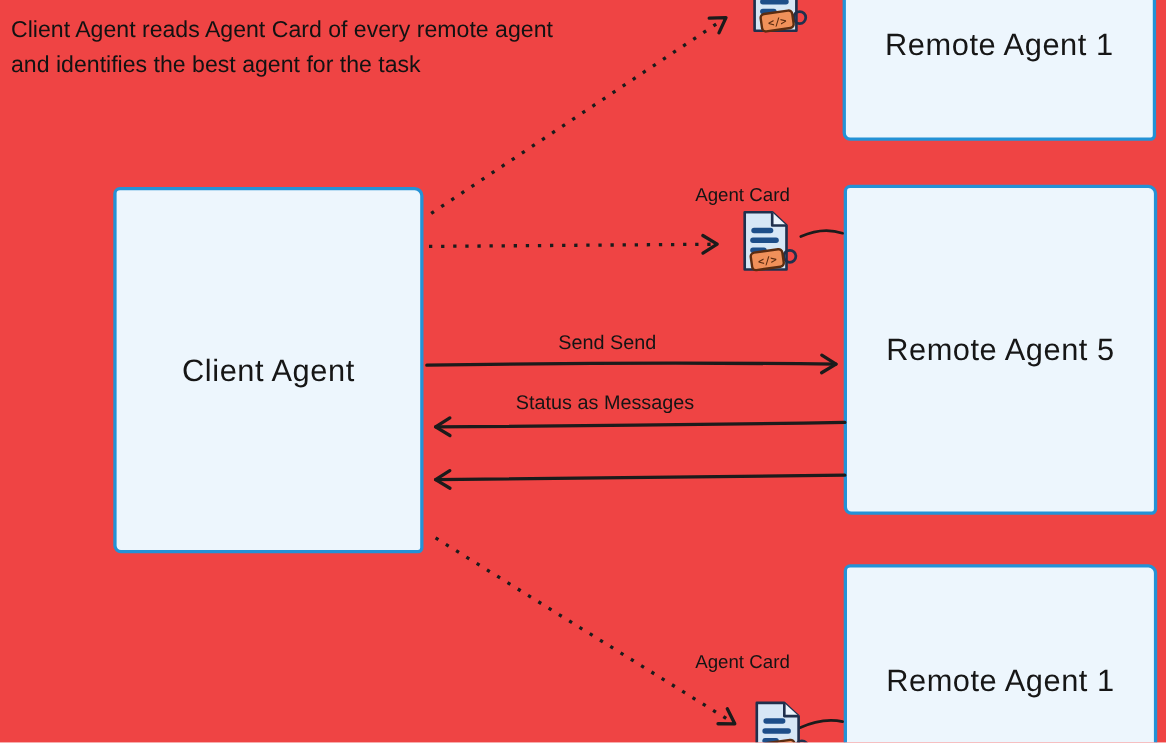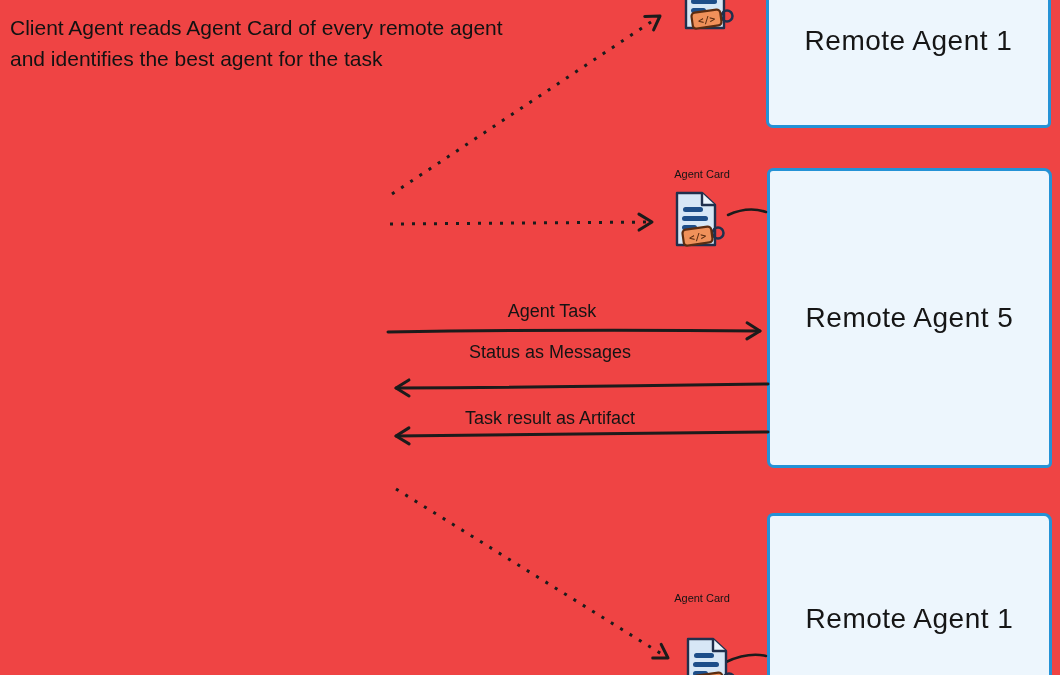--- a/index.html
+++ b/index.html
@@ -32,34 +32,37 @@
     color:#121212;
   }
   .msg-label{
     position:absolute;
     width:280px;text-align:center;
     font-size:18px;color:#141414;
     white-space:nowrap;
   }
   .card-label{
     position:absolute;
-    width:140px;text-align:center;
-    font-size:11px;color:#141414;
+    width:140px;text-align:left;
+    font-size:17px;color:#141414;
     white-space:nowrap;
   }
   svg.overlay{position:absolute;left:0;top:0;pointer-events:none;}
   .card-icon{position:absolute;overflow:visible;}
 </style>
 </head>
 <body>
 
 <div id="canvas">
 
   <div class="annotation">Client Agent reads Agent Card of every remote agent and identifies the best agent for the task</div>
 
+  <div class="agent-box" style="left:103px;top:170px;width:282px;height:333px;">
+    <span class="box-label">Client Agent</span>
+  </div>
 
   <div class="agent-box" style="left:766px;top:-46px;width:285px;height:174px;">
     <span class="box-label">Remote Agent 1</span>
   </div>
 
   <div class="agent-box" style="left:767px;top:168px;width:285px;height:300px;">
     <span class="box-label">Remote Agent 5</span>
   </div>
 
   <div class="agent-box" style="left:767px;top:513px;width:285px;height:212px;">
@@ -78,23 +81,22 @@
     <path d="M 396 489 L 668 658" fill="none" stroke="#1b1b1b" stroke-width="3" stroke-dasharray="3 8" marker-end="url(#head)"></path>
 
     <path d="M 388 332 Q 580 329 760 331" fill="none" stroke="#1b1b1b" stroke-width="3" marker-end="url(#head)" stroke-linecap="round"></path>
     <path d="M 768 384 Q 580 387 396 388" fill="none" stroke="#1b1b1b" stroke-width="3" marker-end="url(#head)" stroke-linecap="round"></path>
     <path d="M 768 432 Q 580 434 396 436" fill="none" stroke="#1b1b1b" stroke-width="3" marker-end="url(#head)" stroke-linecap="round"></path>
 
     <path d="M 728 215 Q 748 206 766 212" fill="none" stroke="#1b1b1b" stroke-width="2.5" stroke-linecap="round"></path>
     <path d="M 726 662 Q 748 652 766 656" fill="none" stroke="#1b1b1b" stroke-width="2.5" stroke-linecap="round"></path>
   </svg>
 
-  <div class="msg-label" style="left:412px;top:301px;">Agent Task</div>
-  <div class="msg-label" style="left:410px;top:342px;text-align:center;">Status as Messages</div>
-  <div class="msg-label" style="left:410px;top:408px;">Task result as Artifact</div>
+  <div class="msg-label" style="left:412px;top:301px;">Send Send</div>
+  <div class="msg-label" style="left:410px;top:356px;text-align:center;">Status as Messages</div>
 
   <div class="card-label" style="left:632px;top:168px;">Agent Card</div>
   <div class="card-label" style="left:632px;top:592px;">Agent Card</div>
 
   <svg class="card-icon" style="left:677px;top:-27px;" width="58" height="58" viewBox="0 0 58 58">
     <path d="M 9 3 H 34 L 47 15 V 55 H 9 Z" fill="#d7e7f6" stroke="#20304d" stroke-width="2.4" stroke-linejoin="round"></path>
     <path d="M 34 3 V 15 H 47" fill="#eaf3fb" stroke="#20304d" stroke-width="2.4" stroke-linejoin="round"></path>
     <rect x="15" y="17" width="20" height="5" rx="2.5" fill="#1d4e89"></rect>
     <rect x="14" y="26" width="26" height="5" rx="2.5" fill="#1d4e89"></rect>
     <rect x="14" y="35" width="15" height="5" rx="2.5" fill="#1d4e89"></rect>

